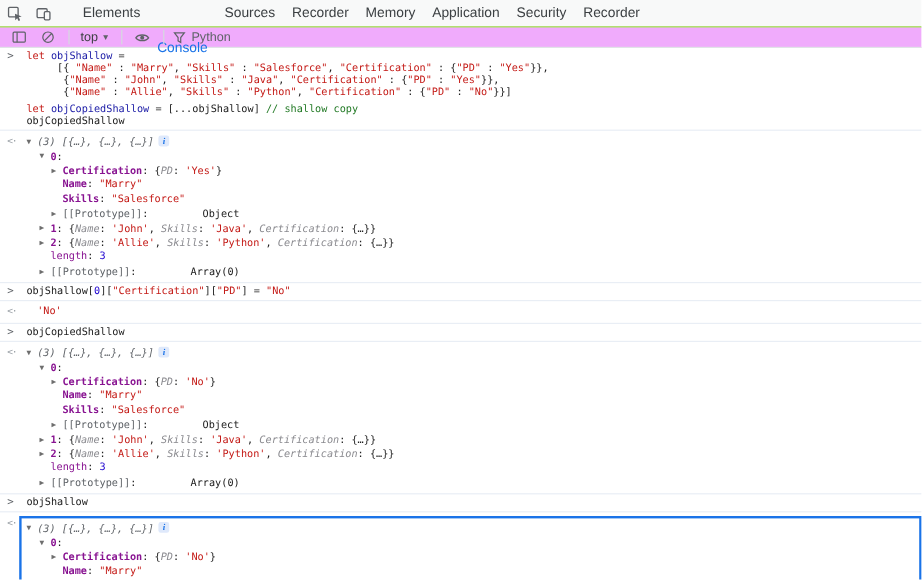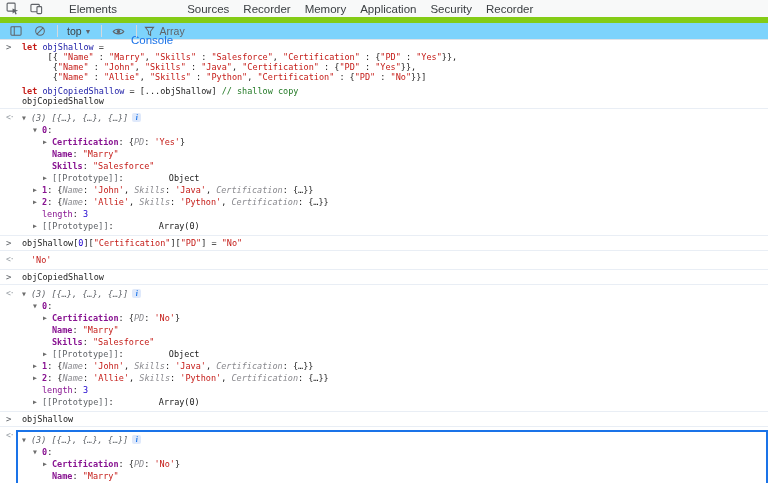--- a/index.html
+++ b/index.html
@@ -2,30 +2,30 @@
 <html><head>
 <meta charset="utf-8">
 <style>
   * { margin:0; padding:0; box-sizing:border-box; }
   html,body { width:768px; height:483px; background:#fff; overflow:hidden; }
   #devtools { width:768px; height:483px; position:relative; background:#fff;
     font-family:"Liberation Sans", sans-serif; }
 
   
   .tabbar { height:23px; display:flex; align-items:stretch; background:#f8f9f9;
-    border-bottom:6px solid #84cc16; }
+    border-bottom:1px solid #84cc16; }
   .iconbtn { width:24px; display:flex; align-items:center; justify-content:center; }
   .iconbtn svg { display:block; }
   .tabs { display:flex; align-items:stretch; margin-left:14px; }
   .tab { padding:0 7px; display:flex; align-items:center; font-size:11.5px;
     color:#3c4043; white-space:nowrap; cursor:default; }
   .tab.active { color:#1a73e8; box-shadow:inset 0 -2px 0 #1a73e8;margin-top:40px; }
 
   
-  .toolbar { height:17px; display:flex; align-items:center; background:#7dd3fc;
+  .toolbar { height:17px; display:flex; align-items:center; background:#f0abfc;
     border-bottom:1px solid #e0e3e7; padding-left:4px; }
   .vdiv { width:1px; height:12px; background:#d5dade; margin:0 5px; flex:none; }
   .ctx { display:flex; align-items:center; font-size:10.5px; color:#3c4043; padding:0 4px; }
   .caret { font-size:7px; color:#5f6368; margin-left:3px; }
   .filterbox { display:flex; align-items:center; font-size:10.5px; color:#5f6368; }
   .filterbox svg { margin:0 5px 0 2px; }
 
   
   .console { font-family:"DejaVu Sans Mono", monospace; font-size:8.5px; color:#212121; }
   .entry { display:flex; border-bottom:1px solid #e9eef5; padding:2px 0; }
@@ -37,21 +37,21 @@
   .in-line { height:10px; line-height:10px; white-space:pre; }
   .in-blank { height:4px; }
   .tree-row { height:12px; line-height:12px; white-space:pre; }
   .ind0 { padding-left:0; } .ind1 { padding-left:11px; } .ind2 { padding-left:21px; }
   .tri { display:inline-block; width:9px; font-size:6.5px; color:#6e6e6e;
     vertical-align:1px; }
   .boxed { border:2px solid #1a73e8; margin-left:-6px; padding:2px 0 0 4px;
     width:306px; height:200px; }
 
   
-  .tk-kw   { color:#c41a16;font-weight:bold; }
+  .tk-kw   { color:#c41a16; }
   .tk-def  { color:#1a1aa6; }
   .tk-id   { color:#212121; }
   .tk-pn   { color:#212121; }
   .tk-str  { color:#c41a16; }
   .tk-str2 { color:#c41a16;text-align:right; }
   .tk-com  { color:#237a26; }
   .tk-num  { color:#1c00cf; }
   .tk-key  { color:#881391; font-weight:bold; }
   .tk-len  { color:#881391; }
   .tk-pkey { color:#8a8a8f;font-style:italic; }
@@ -117,21 +117,21 @@
       <svg width="13" height="13" viewBox="0 0 13 13">
         <path d="M1.2 6.5 C3.2 3.4 9.8 3.4 11.8 6.5 C9.8 9.6 3.2 9.6 1.2 6.5 Z" fill="none" stroke="#5f6368" stroke-width="1.1"></path>
         <circle cx="6.5" cy="6.5" r="1.7" fill="#5f6368"></circle>
       </svg>
     </span>
     <span class="vdiv"></span>
     <span class="filterbox">
       <svg width="11" height="11" viewBox="0 0 12 12">
         <path d="M1.5 1.5 H10.5 L7.2 5.8 V10.3 L4.8 8.8 V5.8 Z" fill="none" stroke="#5f6368" stroke-width="1.1"></path>
       </svg>
-      <span>Array</span>
+      <span>Python</span>
     </span>
   </div>
 
   <div class="console" id="console-log">
       <div class="entry input">
         <span class="gutter prompt">&gt;</span>
         <div class="body">
           <div class="in-line"><span class="tk-kw">let </span><span class="tk-def">objShallow</span><span class="tk-pn"> =</span></div>
           <div class="in-line"><span class="tk-pn">     [{ </span><span class="tk-str">"Name"</span><span class="tk-pn"> : </span><span class="tk-str">"Marry"</span><span class="tk-pn">, </span><span class="tk-str">"Skills"</span><span class="tk-pn"> : </span><span class="tk-str">"Salesforce"</span><span class="tk-pn">, </span><span class="tk-str">"Certification"</span><span class="tk-pn"> : {</span><span class="tk-str">"PD"</span><span class="tk-pn"> : </span><span class="tk-str">"Yes"</span><span class="tk-pn">}},</span></div>
           <div class="in-line"><span class="tk-pn">      {</span><span class="tk-str">"Name"</span><span class="tk-pn"> : </span><span class="tk-str">"John"</span><span class="tk-pn">, </span><span class="tk-str">"Skills"</span><span class="tk-pn"> : </span><span class="tk-str">"Java"</span><span class="tk-pn">, </span><span class="tk-str">"Certification"</span><span class="tk-pn"> : {</span><span class="tk-str">"PD"</span><span class="tk-pn"> : </span><span class="tk-str">"Yes"</span><span class="tk-pn">}},</span></div>

